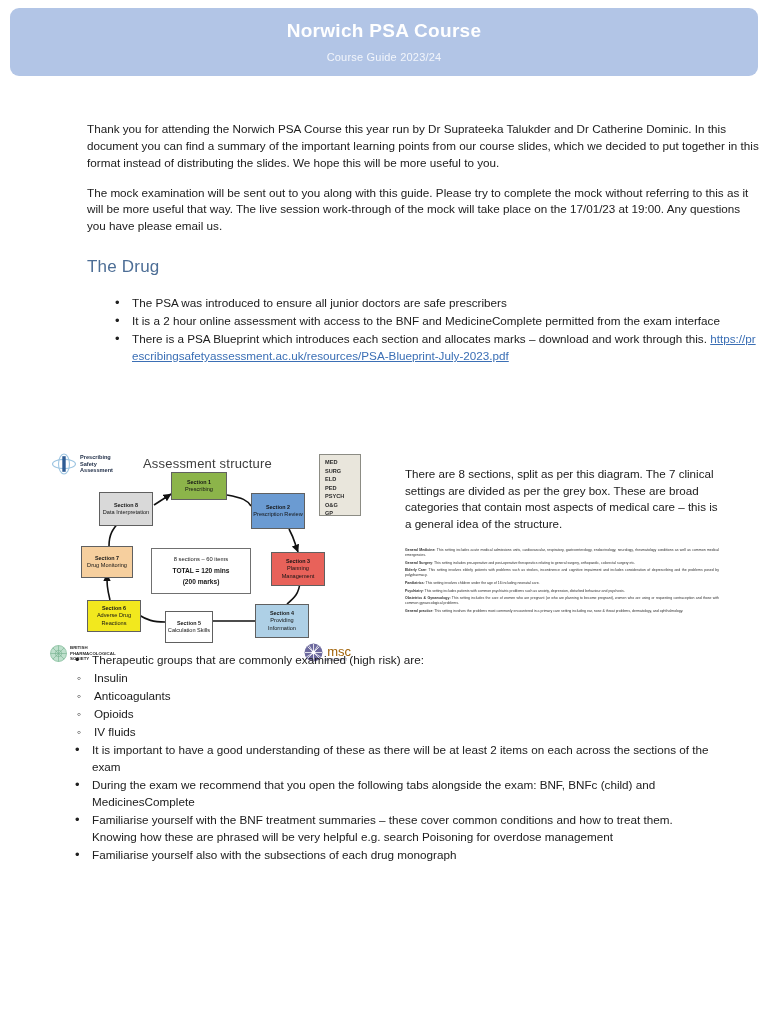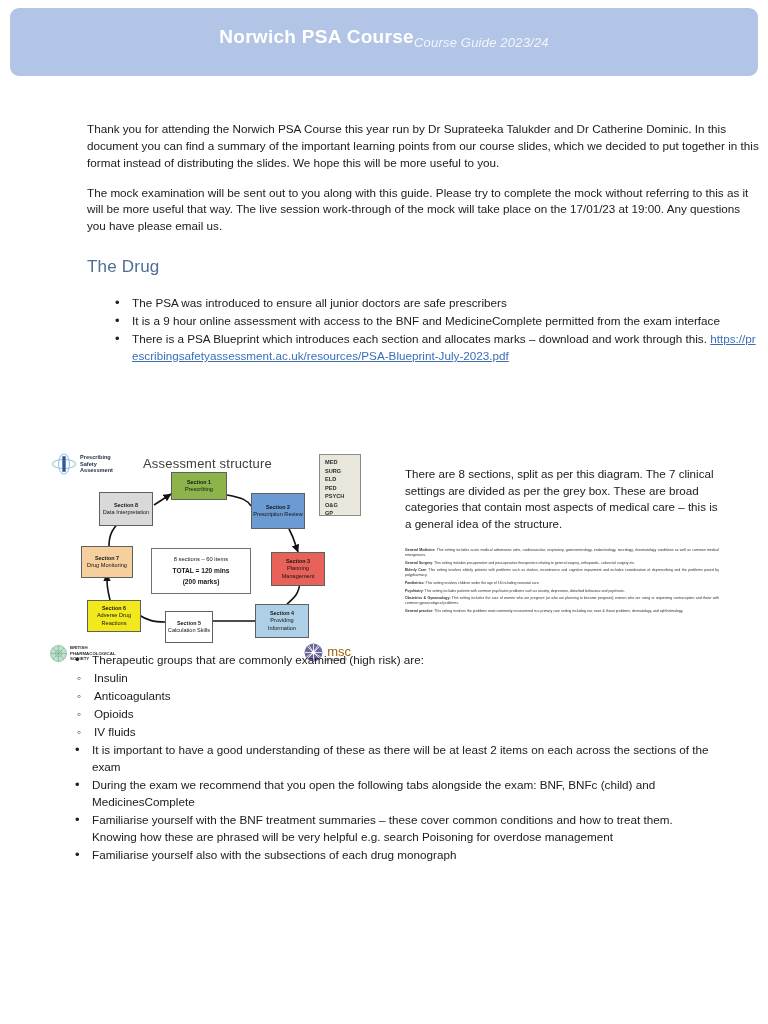--- a/index.html
+++ b/index.html
@@ -20,38 +20,37 @@
   .banner {
     position: absolute;
     left: 10px;
     top: 8px;
     width: 748px;
     height: 68px;
     background: #b2c5e6;
     border-radius: 9px;
     box-sizing: border-box;
     display: flex;
-    flex-direction: row;
+    flex-direction: column;
     align-items: center;
     justify-content: center;
   }
   .banner-title {
     color: #ffffff;
     font-size: 19px;
     font-weight: bold;
     letter-spacing: 0.3px;
     line-height: 1.1;
     margin-bottom: 9px;
   }
   .banner-sub {
     color: #f2f5fb;
-    font-size: 13px;
+    font-size: 11px;
     font-weight: normal;
     letter-spacing: 0.2px;
-    font-style: italic;
   }
 
   
   .content {
     position: absolute;
     left: 47px;
     top: 121px;
     width: 672px;
     margin-left: 40px;
   }
@@ -255,21 +254,21 @@
 
 <div class="content">
 
   <p class="para">Thank you for attending the Norwich PSA Course this year run by Dr Suprateeka Talukder and Dr Catherine Dominic. In this document you can find a summary of the important learning points from our course slides, which we decided to put together in this format instead of distributing the slides. We hope this will be more useful to you.</p>
   <p class="para">The mock examination will be sent out to you along with this guide. Please try to complete the mock without referring to this as it will be more useful that way. The live session work-through of the mock will take place on the 17/01/23 at 19:00. Any questions you have please email us.</p>
 
   <h2 class="section-heading">The Drug</h2>
 
   <ul class="bullets">
     <li>The PSA was introduced to ensure all junior doctors are safe prescribers</li>
-    <li>It is a 9 hour online assessment with access to the BNF and MedicineComplete permitted from the exam interface</li>
+    <li>It is a 2 hour online assessment with access to the BNF and MedicineComplete permitted from the exam interface</li>
     <li><span>There is a PSA Blueprint which introduces each section and allocates marks – download and work through this. </span><a class="link" href="#">https://prescribingsafetyassessment.ac.uk/resources/PSA-Blueprint-July-2023.pdf</a></li>
   </ul>
 </div>
 
 <div class="figure-row" style="position:absolute; left:0; top:434px; width:768px;">
 
   <div class="diagram">
 
     <div class="logo-psa">
       <svg width="26" height="22" viewBox="0 0 26 22">

